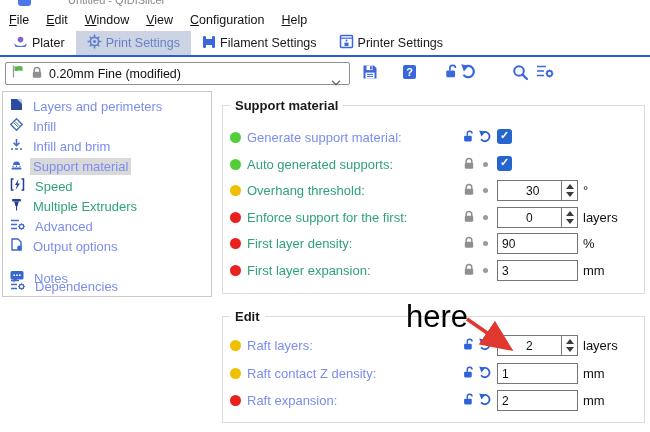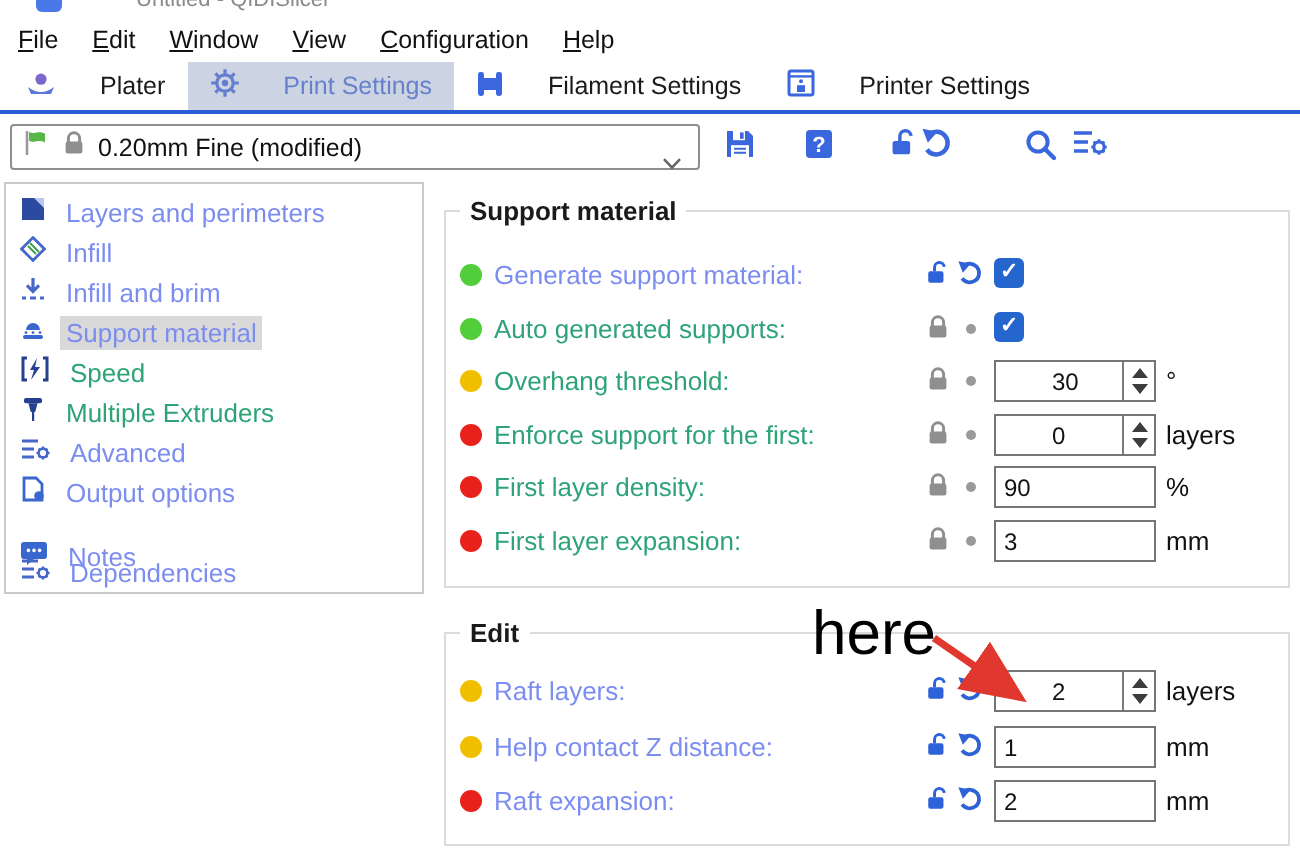--- a/index.html
+++ b/index.html
@@ -11,21 +11,21 @@
   .appicon { position:absolute; left:18px; top:-5px; width:13px; height:11px; background:#4a78e8; border-radius:3px; }
   .titletext { position:absolute; left:68px; top:-6px; font-size:11px; color:#8a8a8a; white-space:nowrap; }
 
   
   .menubar { position:absolute; top:9px; left:0; width:650px; height:22px; display:flex; align-items:center; padding-left:4px; background:#fff; }
   .mitem { font-size:12.5px; color:#111; padding:2px 5px; margin-right:7px; cursor:default; }
   .mitem::first-letter { text-decoration:underline; }
 
   
   .tabbar { position:absolute; top:31px; left:0; width:650px; height:24px; border-bottom:2px solid #2b5bd7; display:flex; align-items:stretch; padding-left:2px; background:#fff; }
-  .tab { display:flex; align-items:center; gap:22px; padding:0 11px; font-size:12.5px; color:#1a1a1a; }
+  .tab { display:flex; align-items:center; gap:4px; padding:0 11px; font-size:12.5px; color:#1a1a1a; }
   .tab.active { background:#ccd3e2; color:#6780cc; }
   .tab svg { flex:0 0 auto; }
 
   
   .preset { position:absolute; left:5px; top:62px; width:345px; height:23px; border:1px solid #8f8f8f; border-radius:2px; background:#fff; display:flex; align-items:center; box-sizing:border-box; }
   .preset .ptext { margin-left:6px; font-size:12.5px; color:#111; }
   .preset .chev { position:absolute; right:8px; top:9px; }
   .tbicon { position:absolute; top:64px; cursor:pointer; }
 
   
@@ -356,21 +356,21 @@
       <span class="spin">
           <span class="up"></span>
           <span class="dn"></span>
         </span>
     </span>
     <span class="unit">layers</span>
   </div>
 
   <div class="srow" style="top:363px">
     <span class="bullet b-yellow"></span>
-    <span class="rlabel c-blue">Help contact Z distance:</span>
+    <span class="rlabel c-blue">Raft contact Z density:</span>
     <span class="lockcol"><svg width="13" height="13" viewBox="0 0 14 13">
           <path d="M4.6 5.6 V3.6 A2.6 2.6 0 0 1 9.8 3.2" fill="none" stroke="#2e62d8" stroke-width="1.6"></path>
           <rect x="1.2" y="5.6" width="8.2" height="6.2" rx="1.2" fill="#2e62d8"></rect>
         </svg></span>
     <span class="revcol"><svg width="14" height="13" viewBox="0 0 15 13">
           <path d="M3.2 2.6 A5 5 0 1 1 2.2 9.4" fill="none" stroke="#2e62d8" stroke-width="2"></path>
           <polygon points="0.2,0.2 6.8,1.5 2.6,6.4" fill="#2e62d8"></polygon>
         </svg></span>
     <span class="fieldwrap">
       <input class="fld" value="1" style="">

